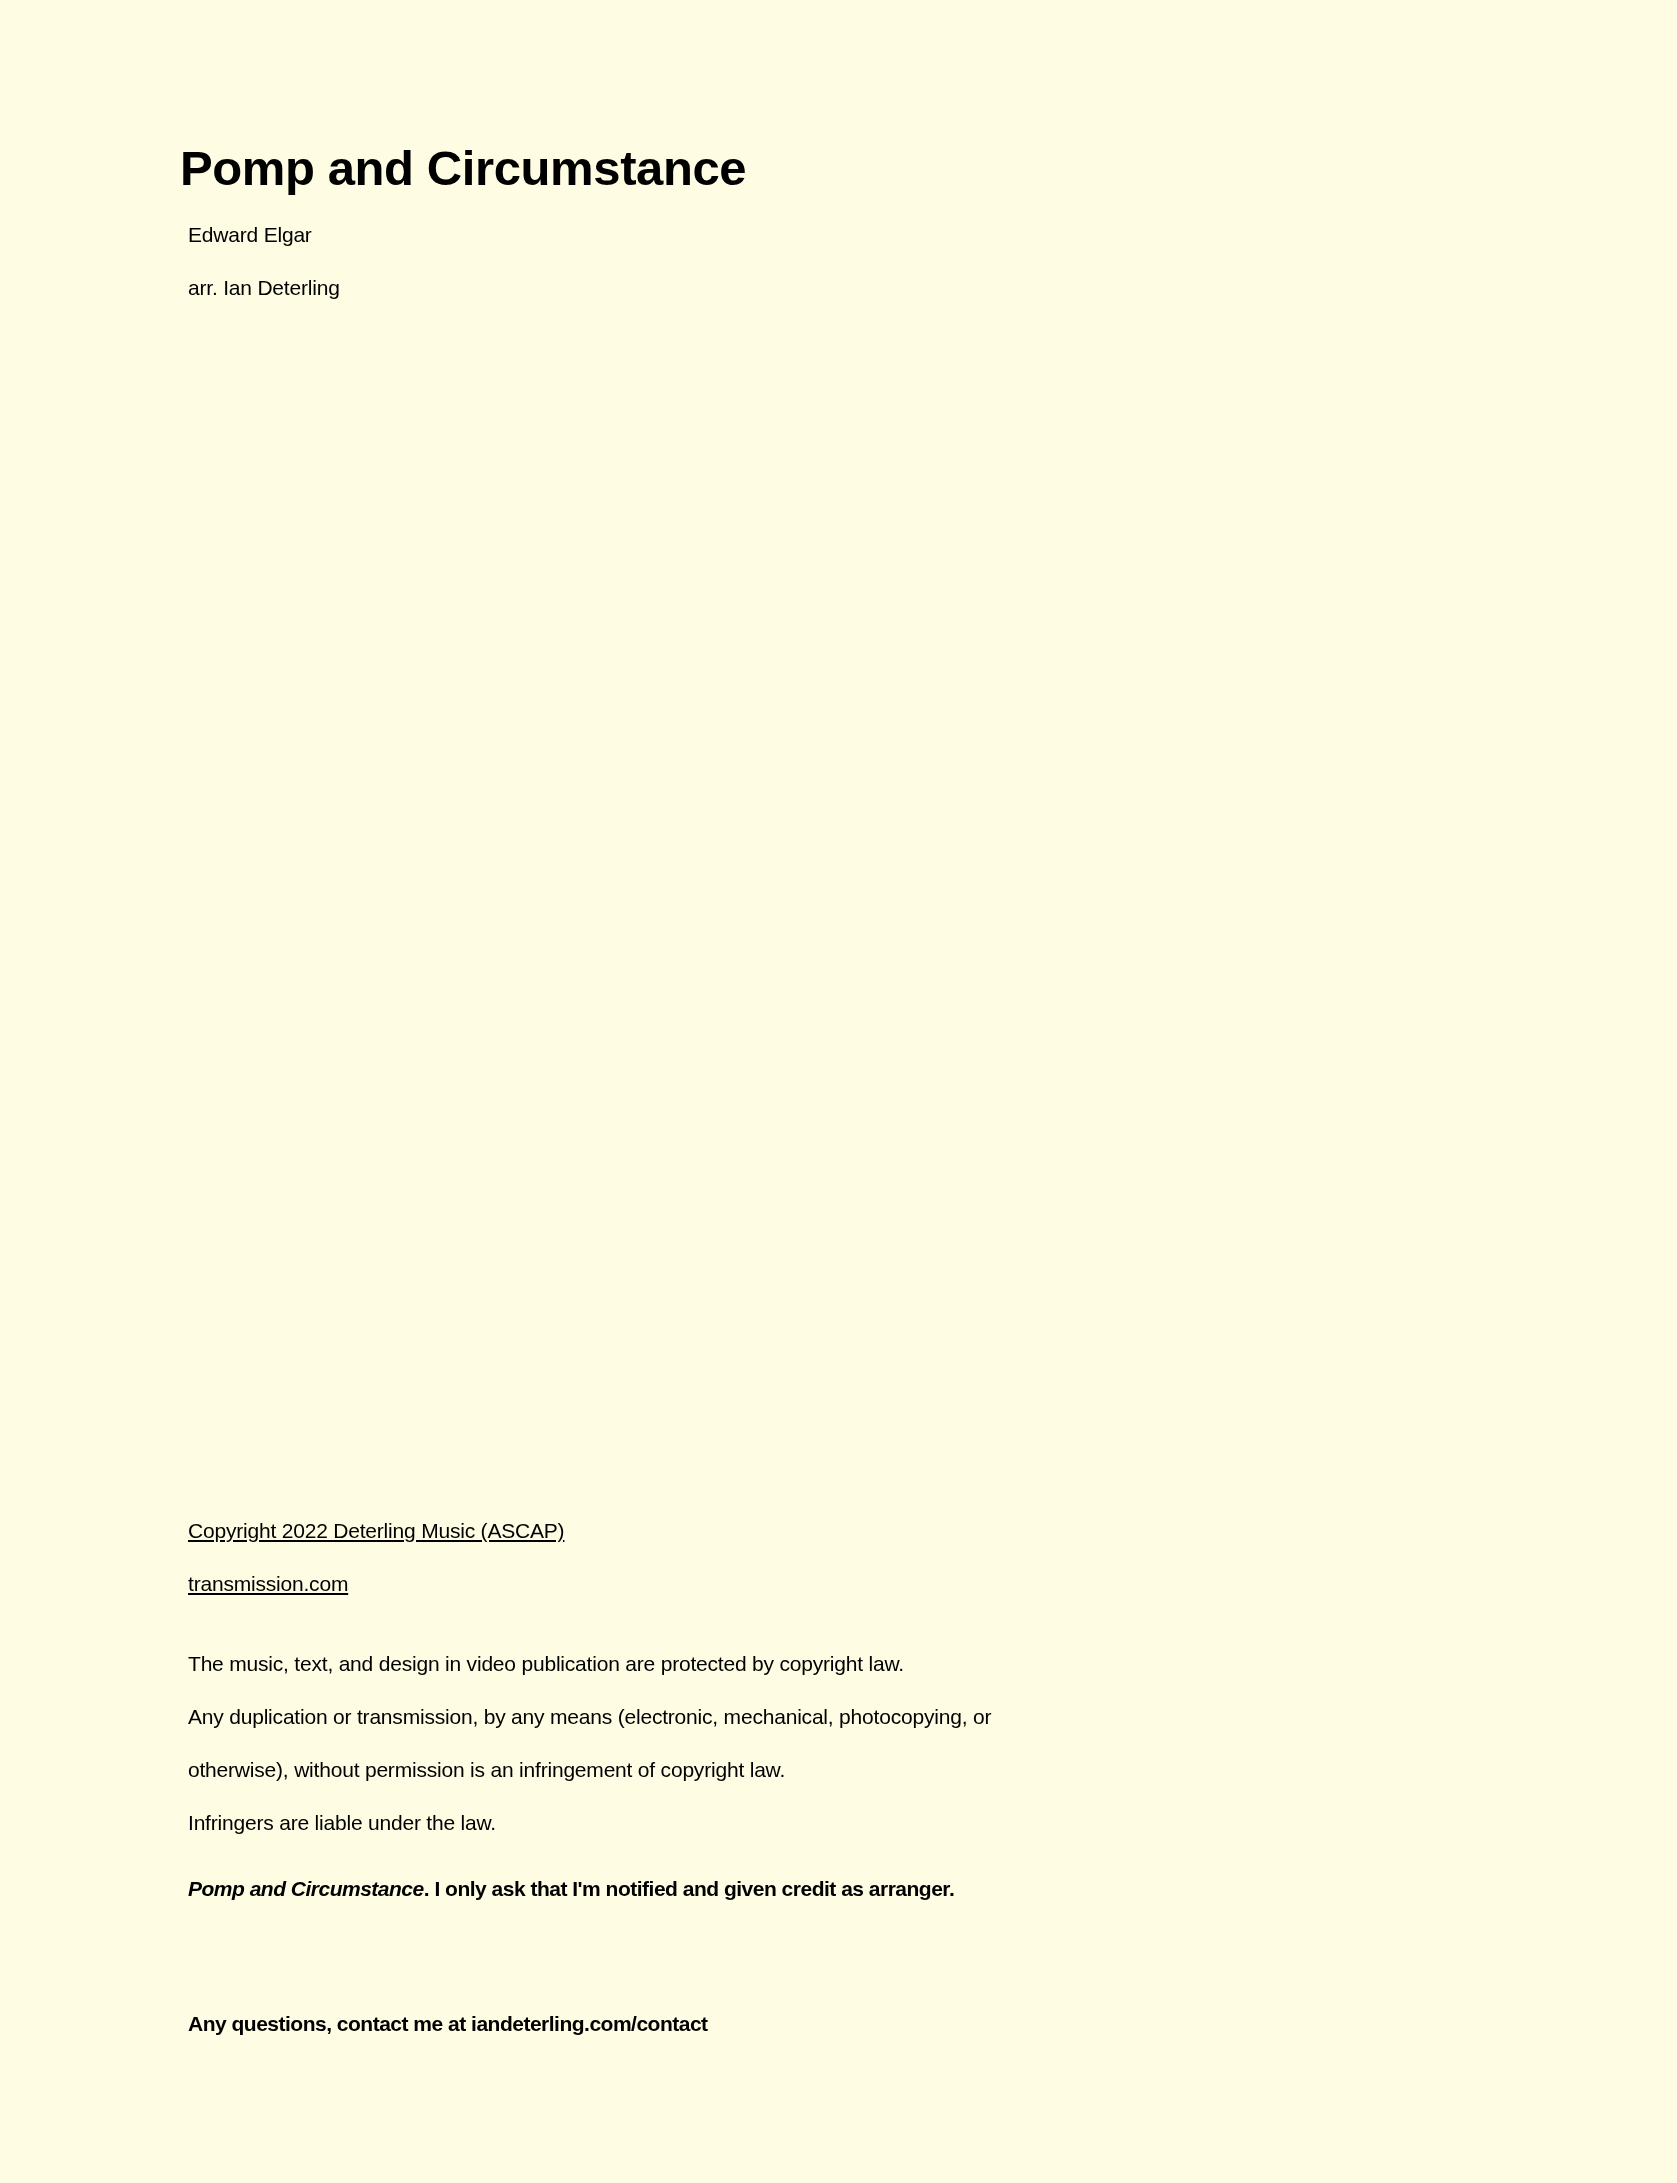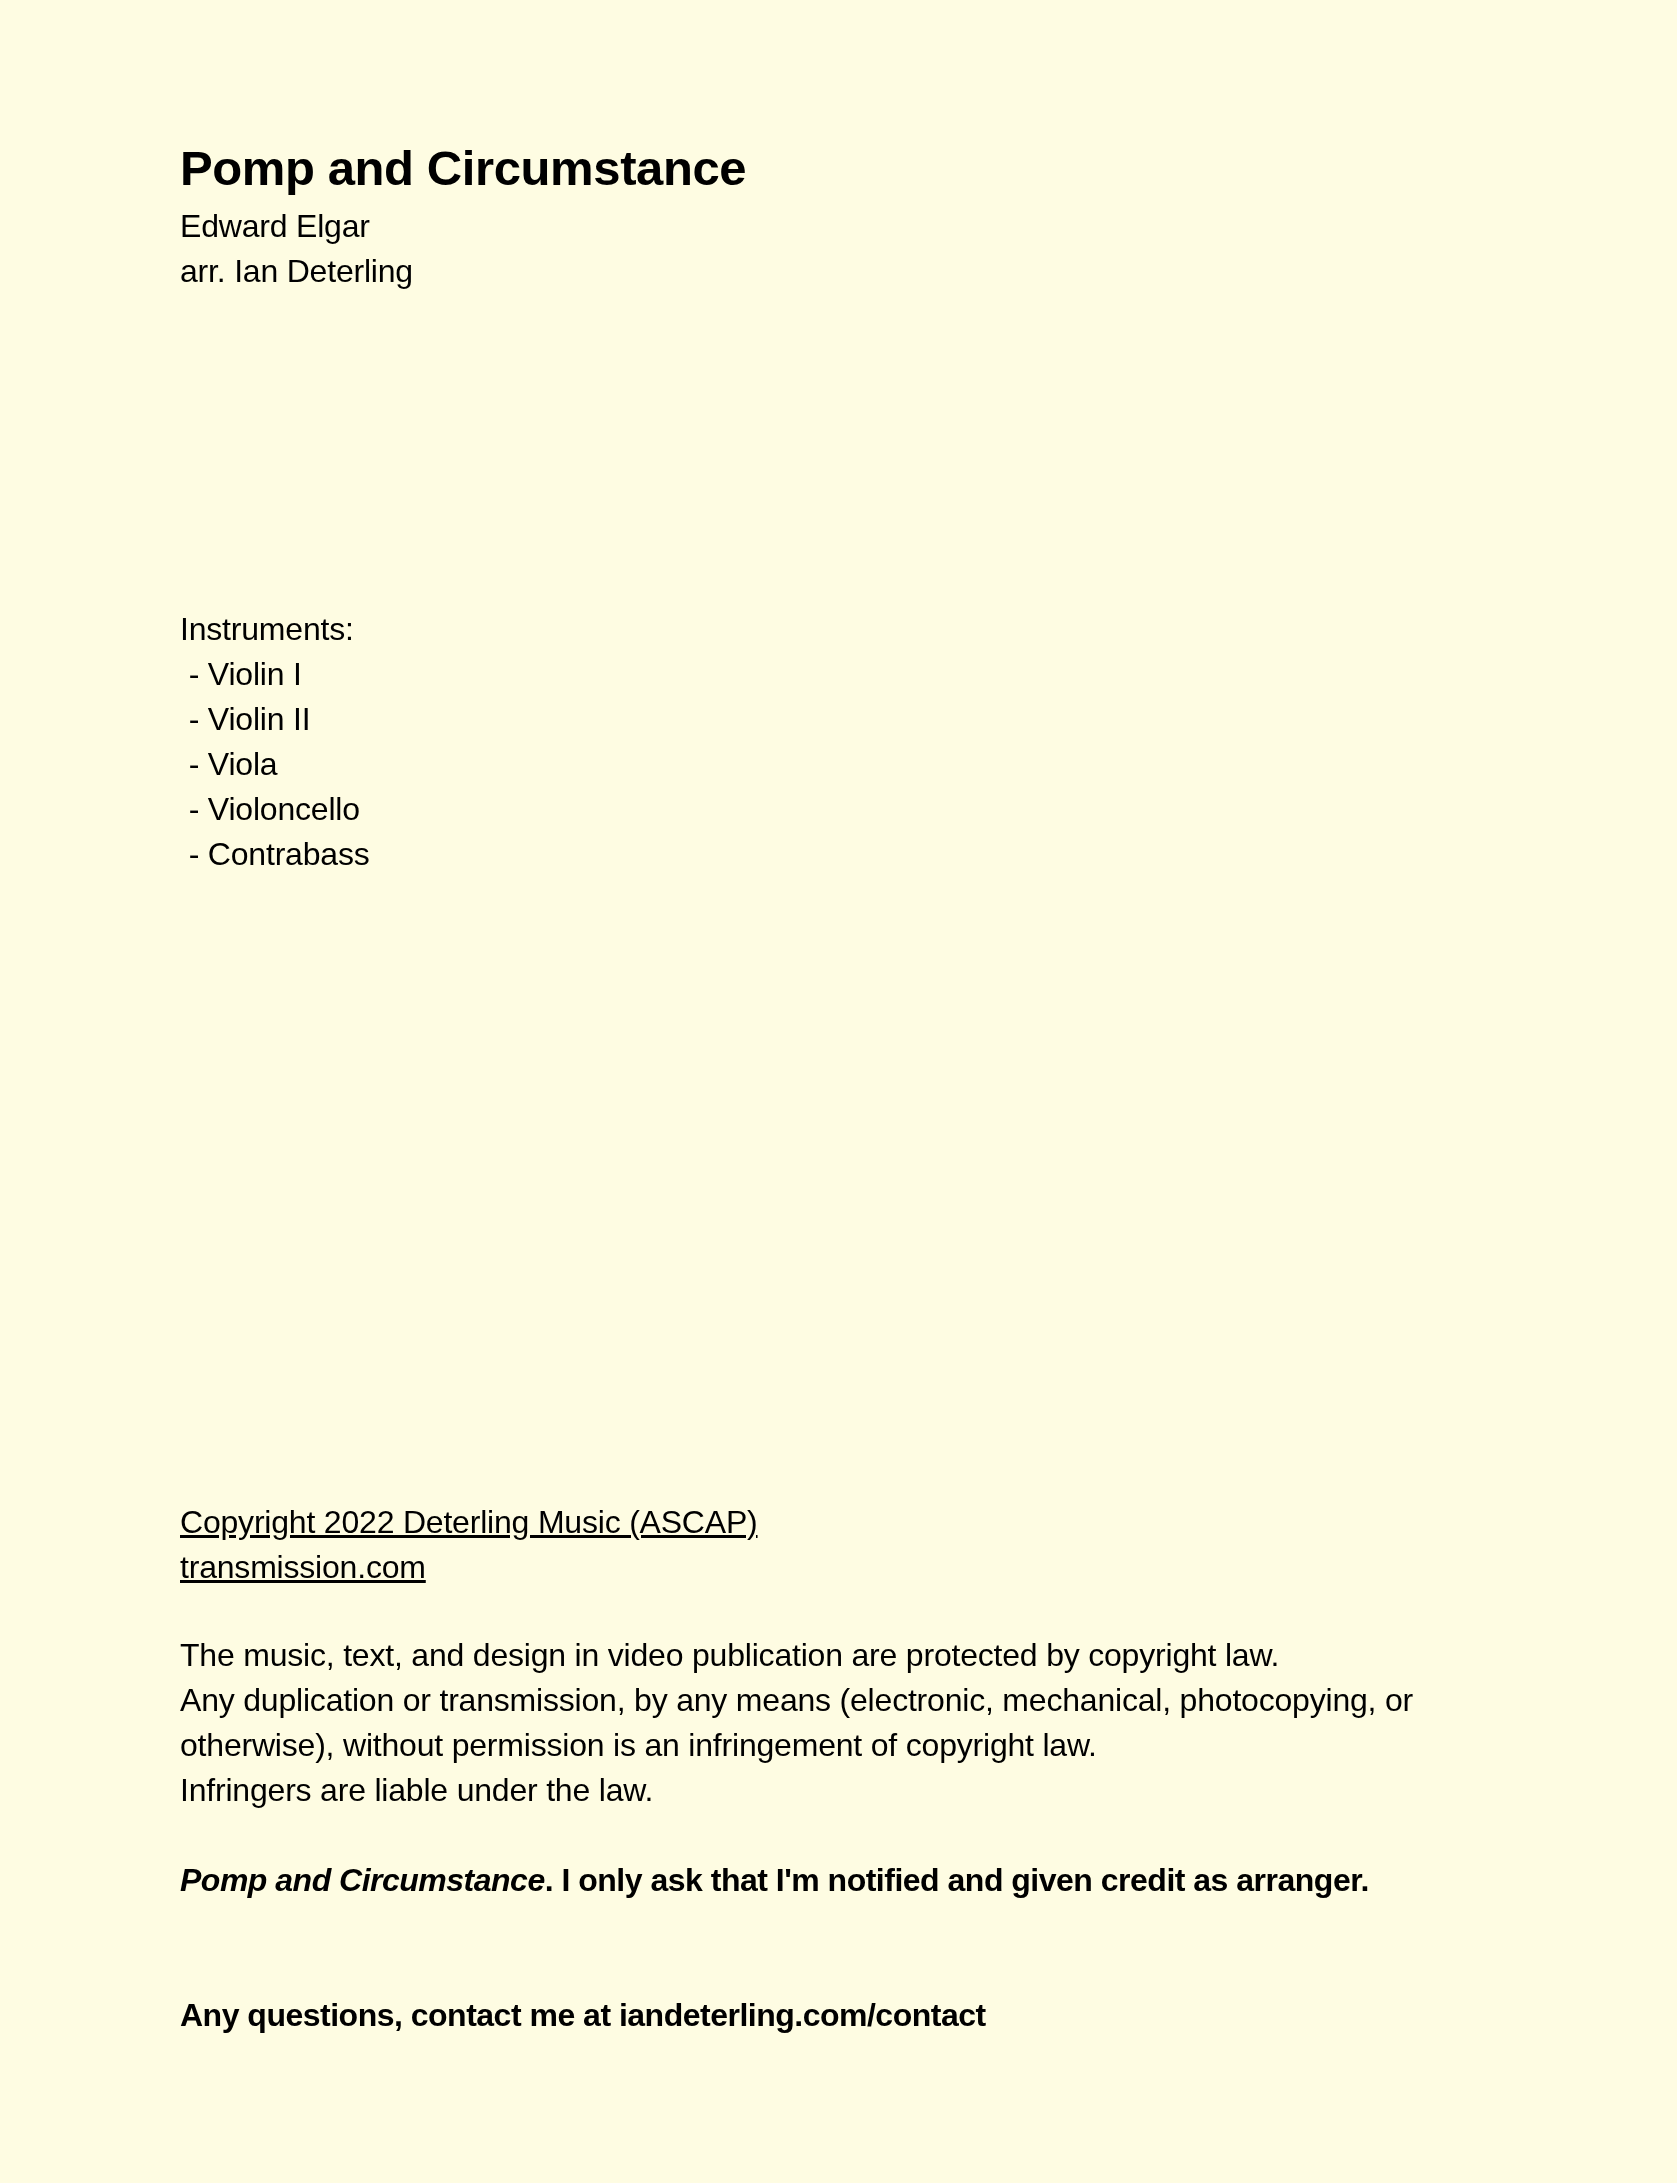--- a/index.html
+++ b/index.html
@@ -28,25 +28,25 @@
       width: 1361px;
     }
     .title {
       font-weight: bold;
       font-size: 49px;
       line-height: 55px;
       letter-spacing: -0.4px;
       margin: 0;
     }
     .line {
-      font-size: 32px;
+      font-size: 21px;
       line-height: 45px;
       letter-spacing: -0.2px;
       white-space: pre;
-      margin: 0;
+      margin: 8px;
     }
     .bold {
       font-weight: bold;
       letter-spacing: -0.5px;
     }
     .ital {
       font-style: italic;
     }
     #header { top: 141px; }
     #composer { top: 204px; }
@@ -63,28 +63,20 @@
 
   <div class="block" id="header">
     <h1 class="title">Pomp and Circumstance</h1>
   </div>
 
   <div class="block" id="composer">
     <p class="line">Edward Elgar</p>
     <p class="line">arr. Ian Deterling</p>
   </div>
 
-  <div class="block" id="instruments">
-    <p class="line">Instruments:</p>
-    <p class="line"> - Violin I</p>
-    <p class="line"> - Violin II</p>
-    <p class="line"> - Viola</p>
-    <p class="line"> - Violoncello</p>
-    <p class="line"> - Contrabass</p>
-  </div>
 
   <div class="block" id="copyright">
     <p class="line">Copyright 2022 Deterling Music (ASCAP)</p>
     <p class="line">transmission.com</p>
   </div>
 
   <div class="block" id="notice">
     <p class="line">The music, text, and design in video publication are protected by copyright law.</p>
     <p class="line">Any duplication or transmission, by any means (electronic, mechanical, photocopying, or</p>
     <p class="line">otherwise), without permission is an infringement of copyright law.</p>

